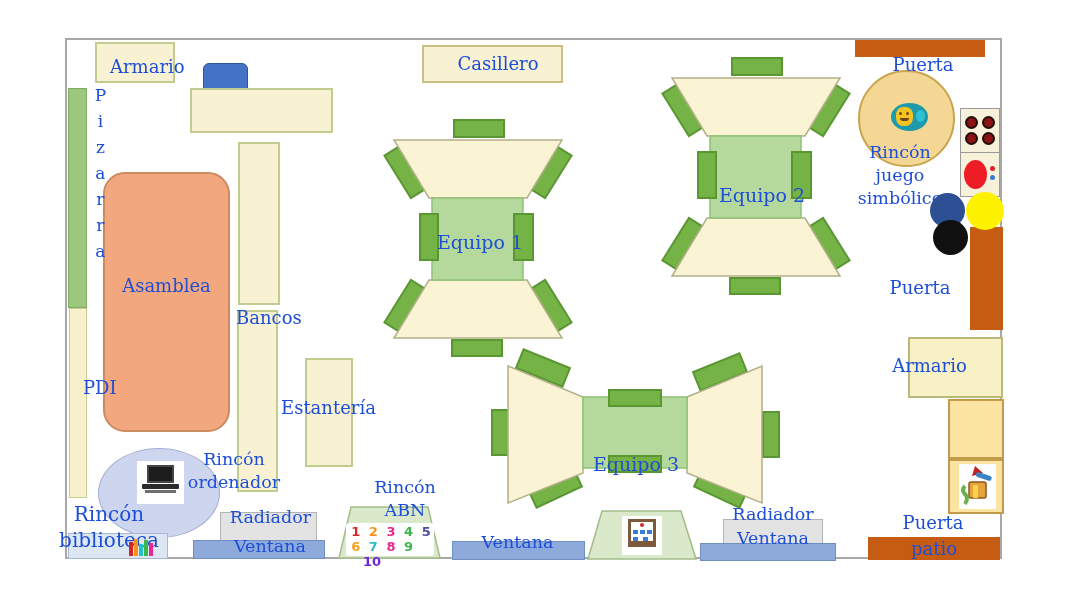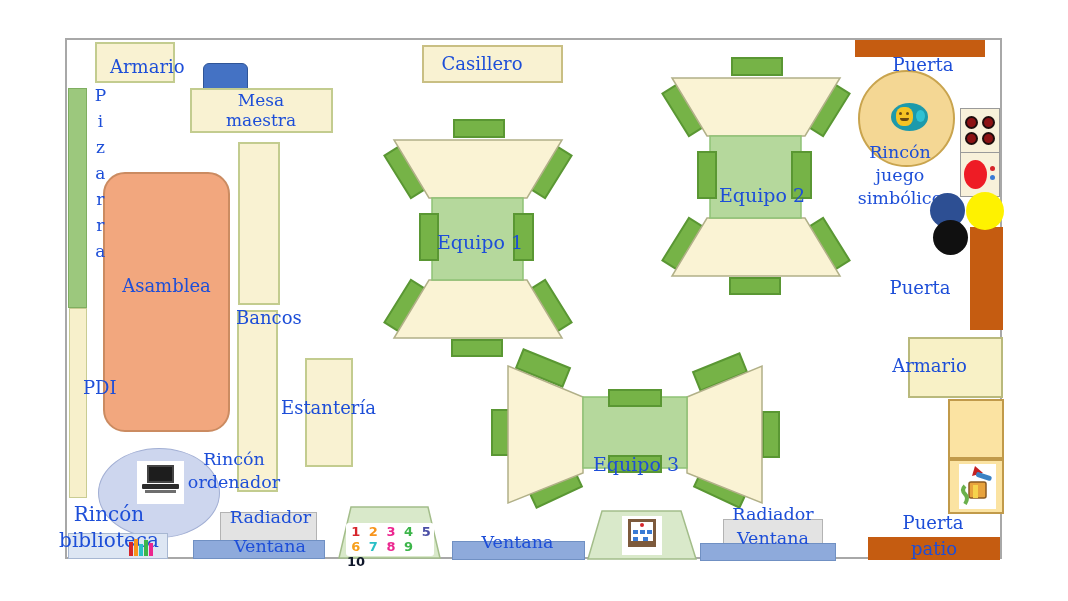--- a/index.html
+++ b/index.html
@@ -32,24 +32,23 @@
   <div class="abs" style="left:68px;top:88px;width:19px;height:220px;background:#9cc87d;border:1px solid #7fae60;box-sizing:border-box;"></div>
   <div class="abs" style="left:69px;top:308px;width:18px;height:190px;background:#f7f0cb;border:1px solid #c9cc93;box-sizing:border-box;"></div>
   <div class="lbl vtext" style="left:89px;top:85px;height:210px;">Pizarra</div>
   <div class="lbl" style="left:83px;top:376px;">PDI</div>
 
   <div class="abs cream" style="left:95px;top:42px;width:80px;height:41px;"></div>
   <div class="lbl" style="left:110px;top:55px;">Armario</div>
 
   <div class="abs" style="left:203px;top:63px;width:45px;height:27px;background:#4472c4;border:1px solid #2f5597;border-radius:6px 6px 0 0;box-sizing:border-box;"></div>
   <div class="abs cream" style="left:190px;top:88px;width:143px;height:45px;"></div>
-  <div class="lbl wrap" style="left:206px;top:90px;width:110px;font-size:17px;line-height:1.18;">Mesa maestra</div>
 
   <div class="abs cream" style="left:422px;top:45px;width:141px;height:38px;border-color:#c9bf83;"></div>
-  <div class="lbl" style="left:422px;top:52px;width:120px;text-align:center;">Casillero</div>
+  <div class="lbl" style="left:438px;top:52px;width:120px;text-align:center;">Casillero</div>
 
   <div class="abs" style="left:103px;top:172px;width:127px;height:260px;background:#f2a77e;border:2px solid #cb8b61;border-radius:22px;box-sizing:border-box;"></div>
   <div class="lbl" style="left:103px;top:274px;width:127px;text-align:center;">Asamblea</div>
 
   <div class="abs cream" style="left:238px;top:142px;width:42px;height:163px;"></div>
   <div class="abs cream" style="left:237px;top:310px;width:41px;height:182px;"></div>
   <div class="lbl" style="left:236px;top:306px;">Bancos</div>
 
   <div class="abs cream" style="left:305px;top:358px;width:48px;height:109px;"></div>
   <div class="lbl" style="left:281px;top:396px;">Estantería</div>
@@ -141,22 +140,23 @@
   <div class="abn-nums" style="left:347px;top:524px;width:88px;">
       <span style="color: rgb(214, 37, 43);">1</span>
       <span style="color: rgb(247, 148, 29);">2</span>
       <span style="color: rgb(236, 38, 143);">3</span>
       <span style="color: rgb(60, 181, 74);">4</span>
       <span style="color: rgb(75, 79, 166);">5</span>
       <span style="color: rgb(247, 160, 29);">6</span>
       <span style="color: rgb(41, 191, 198);">7</span>
       <span style="color: rgb(236, 38, 143);">8</span>
       <span style="color: rgb(60, 181, 74);">9</span>
-      <span style="color: #0f172a;">10</span>
+      <span style="color: #6d28d9; margin-left: 16px;">10</span>
     </div>
+  <div class="lbl wrap" style="left:366px;top:476px;width:78px;font-size:17.5px;">Rincón ABN</div>
 
   <div class="abs blue-bar" style="left:452px;top:541px;width:133px;height:19px;"></div>
   <div class="lbl" style="left:455px;top:531px;width:125px;text-align:center;font-size:17.5px;">Ventana</div>
 
   <svg style="left:586px;top:509px;" width="112" height="52" viewBox="0 0 112 52">
     <polygon points="16,2 95,2 110,50 2,50" fill="#d9e9ca" stroke="#a3bd8a" stroke-width="1.5"></polygon>
   </svg>
   <div class="iconbox" style="left:622px;top:516px;width:40px;height:39px;">
     <div style="width:28px;height:28px;border:3px solid #7d5a3c;margin:3px auto 0;position:relative;box-sizing:border-box;">
       <span style="position:absolute;left:9px;top:1px;width:4px;height:4px;border-radius:50%;background:#d6252b;"></span>

